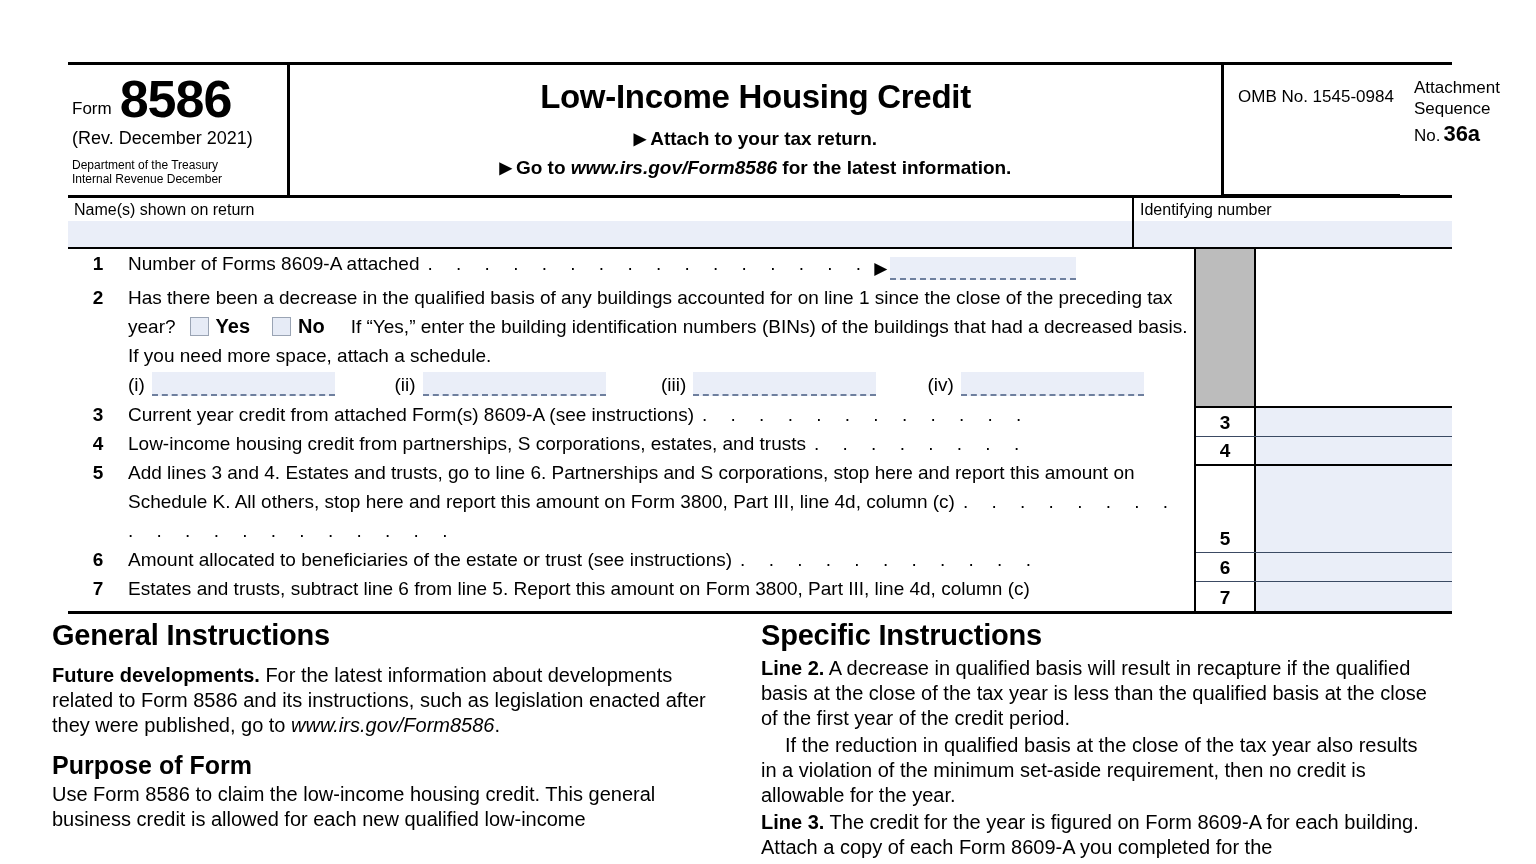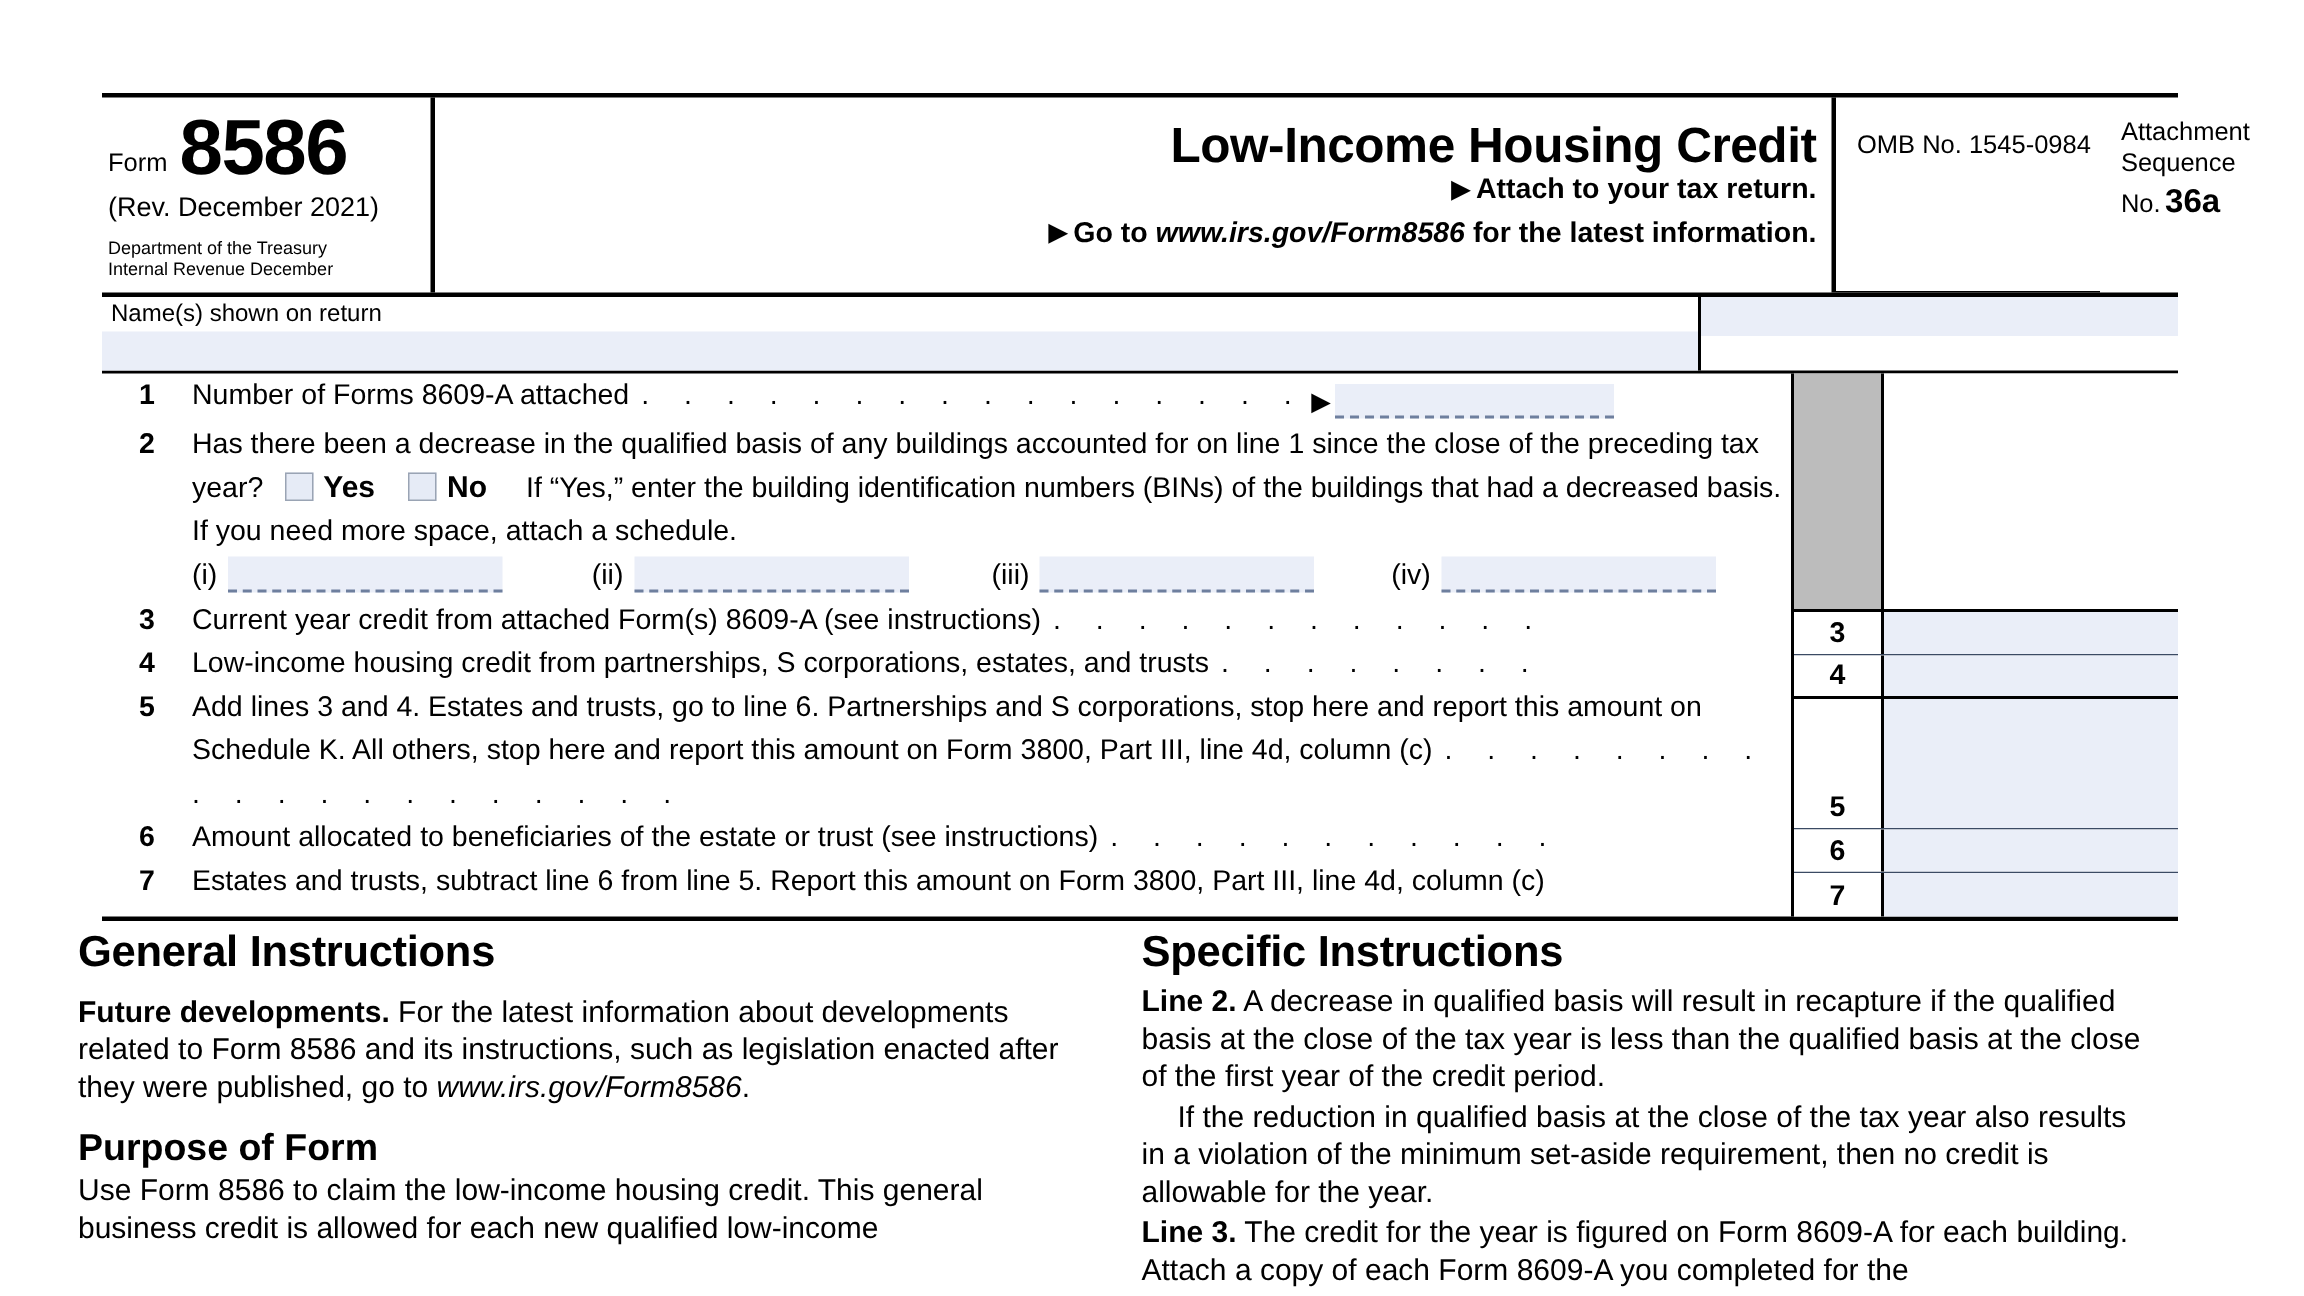--- a/index.html
+++ b/index.html
@@ -68,35 +68,35 @@
     line-height: 1.15;
   }
   .dept-line {
     font-size: 12px;
     margin-top: 9px;
     line-height: 1.18;
   }
 
   .hdr-center {
     flex: 1 1 auto;
-    text-align: right;
+    text-align: center;
     padding: 14px 10px 6px;
     border-right: 3px solid #000;
     box-sizing: border-box;
   }
   .form-title {
     font-size: 33px;
     font-weight: bold;
     letter-spacing: -0.3px;
     line-height: 1.1;
   }
   .sub-line {
     font-size: 19px;
     font-weight: bold;
-    margin-top: 0;
+    margin-top: 12px;
     line-height: 1.25;
   }
   .sub-line.second { margin-top: 5px; }
   .tri {
     font-size: 16px;
     vertical-align: 1px;
     margin-right: 4px;
   }
   .ital { font-style: italic; }
 
@@ -373,20 +373,21 @@
         </div>
       </div>
     </div>
 
     <div class="name-row">
       <div class="name-cell">
         <div class="cell-caption">Name(s) shown on return</div>
         <div class="cell-fill"></div>
       </div>
       <div class="idnum-cell">
+        <div class="cell-caption">Identifying number</div>
         <div class="cell-fill"></div>
       </div>
     </div>
 
     <div class="lines">
 
       <div class="lines-left">
 
         <div class="ln">
           <div class="ln-no">1</div>

